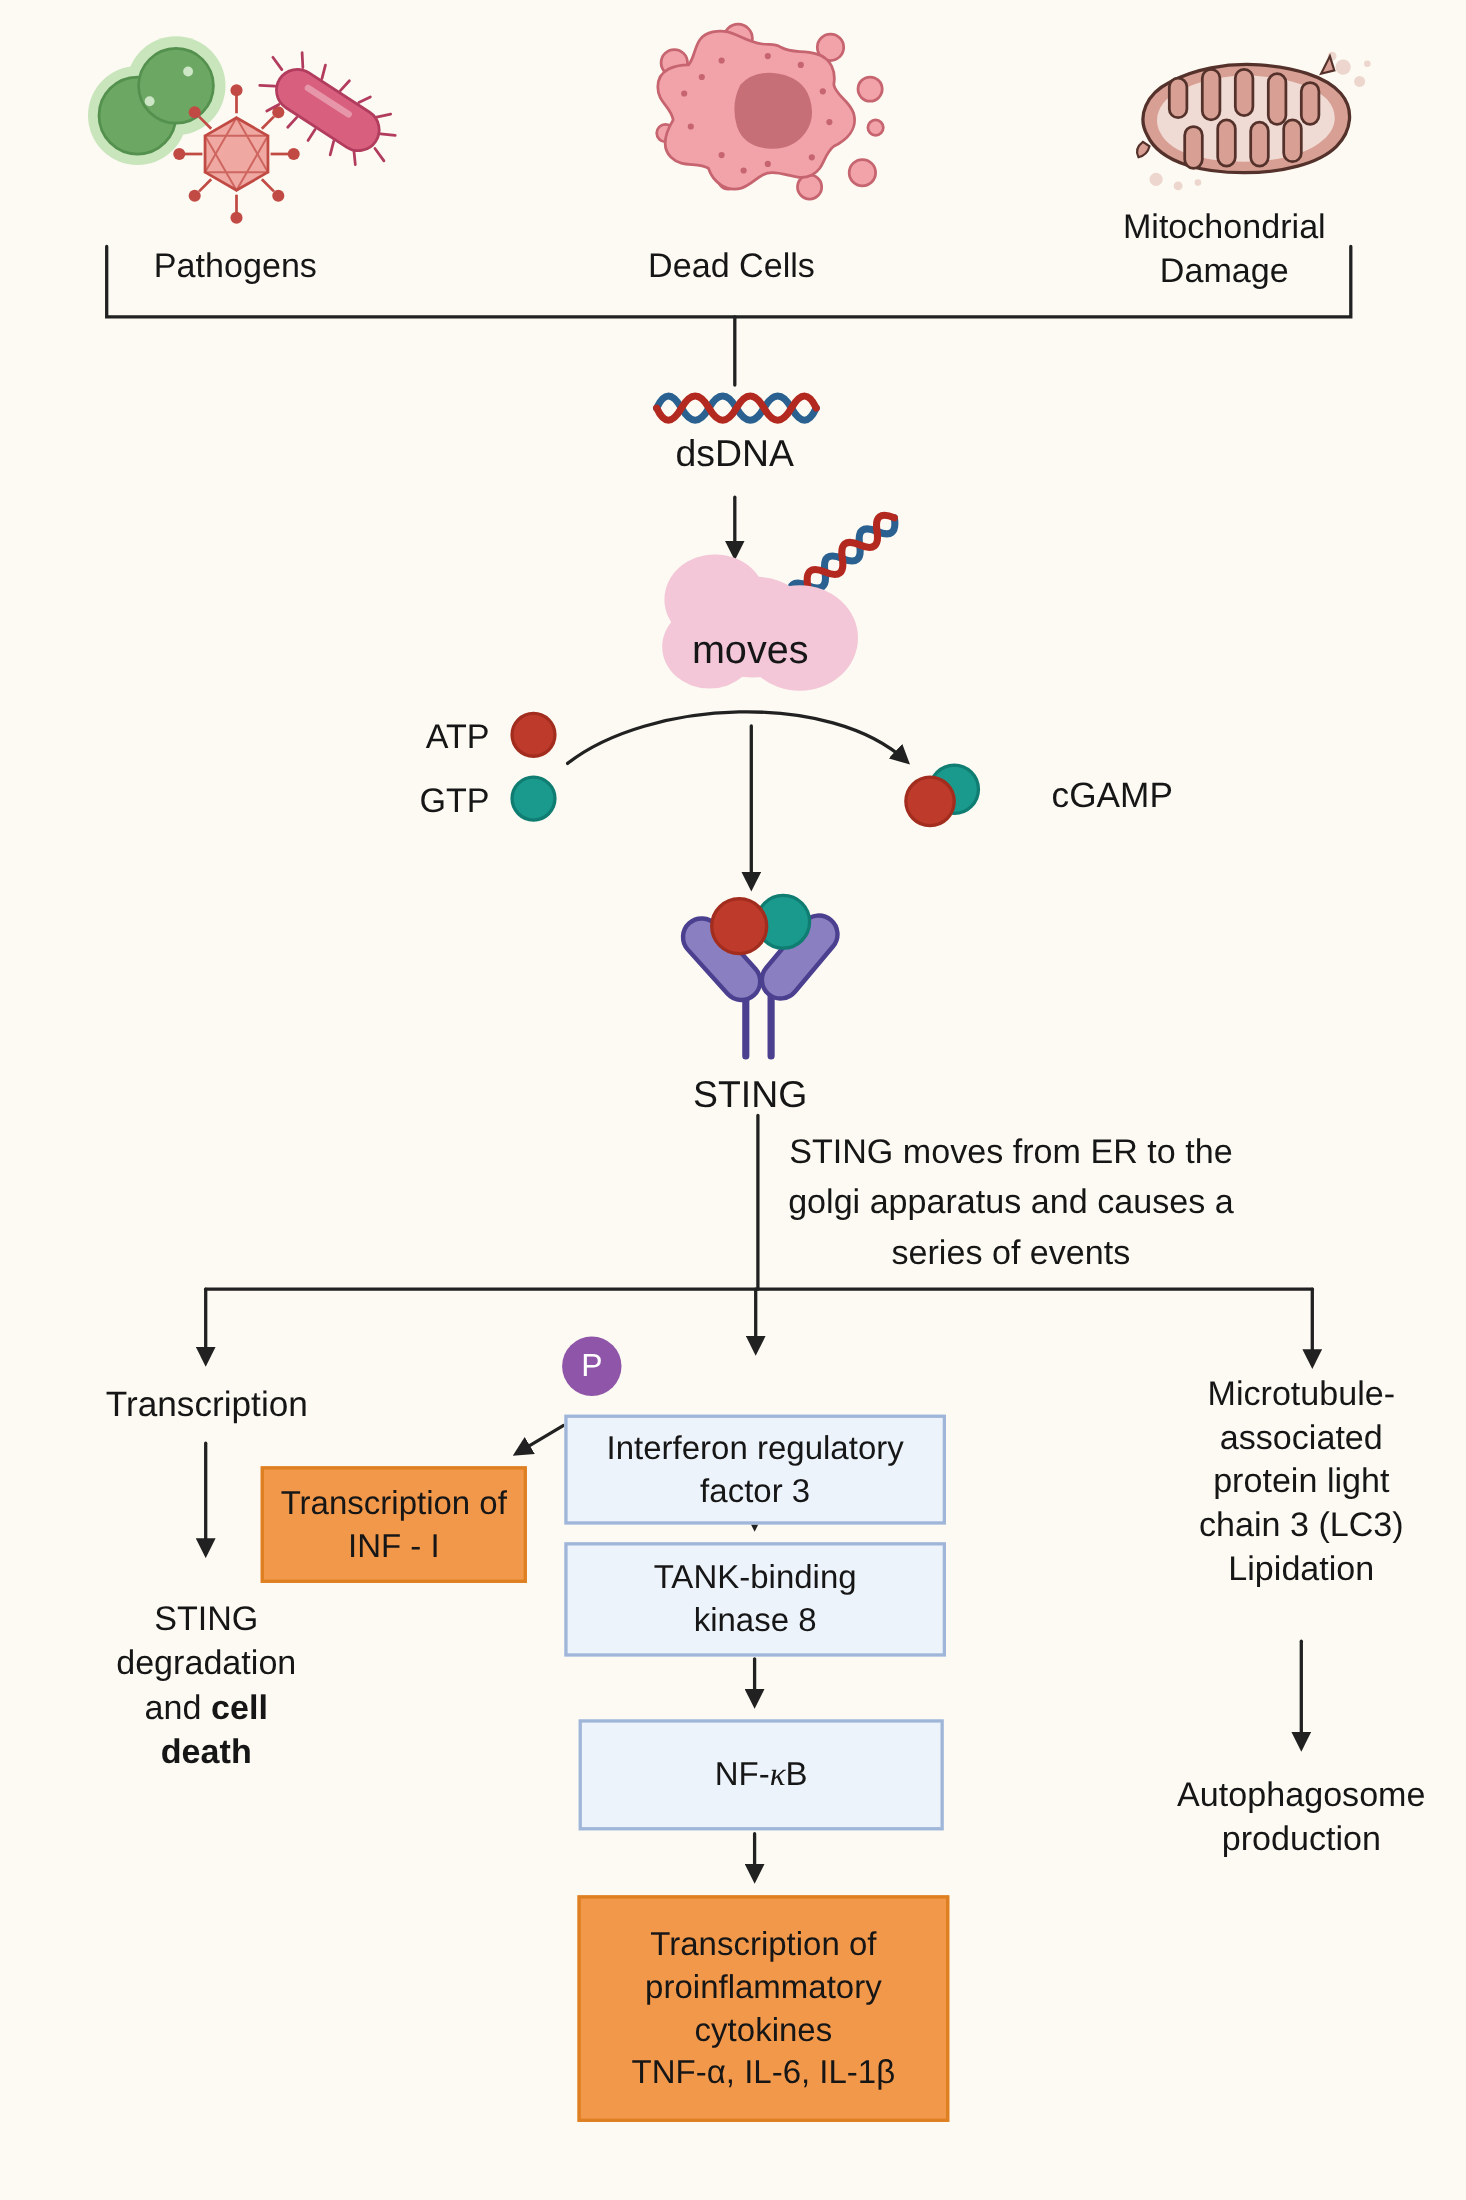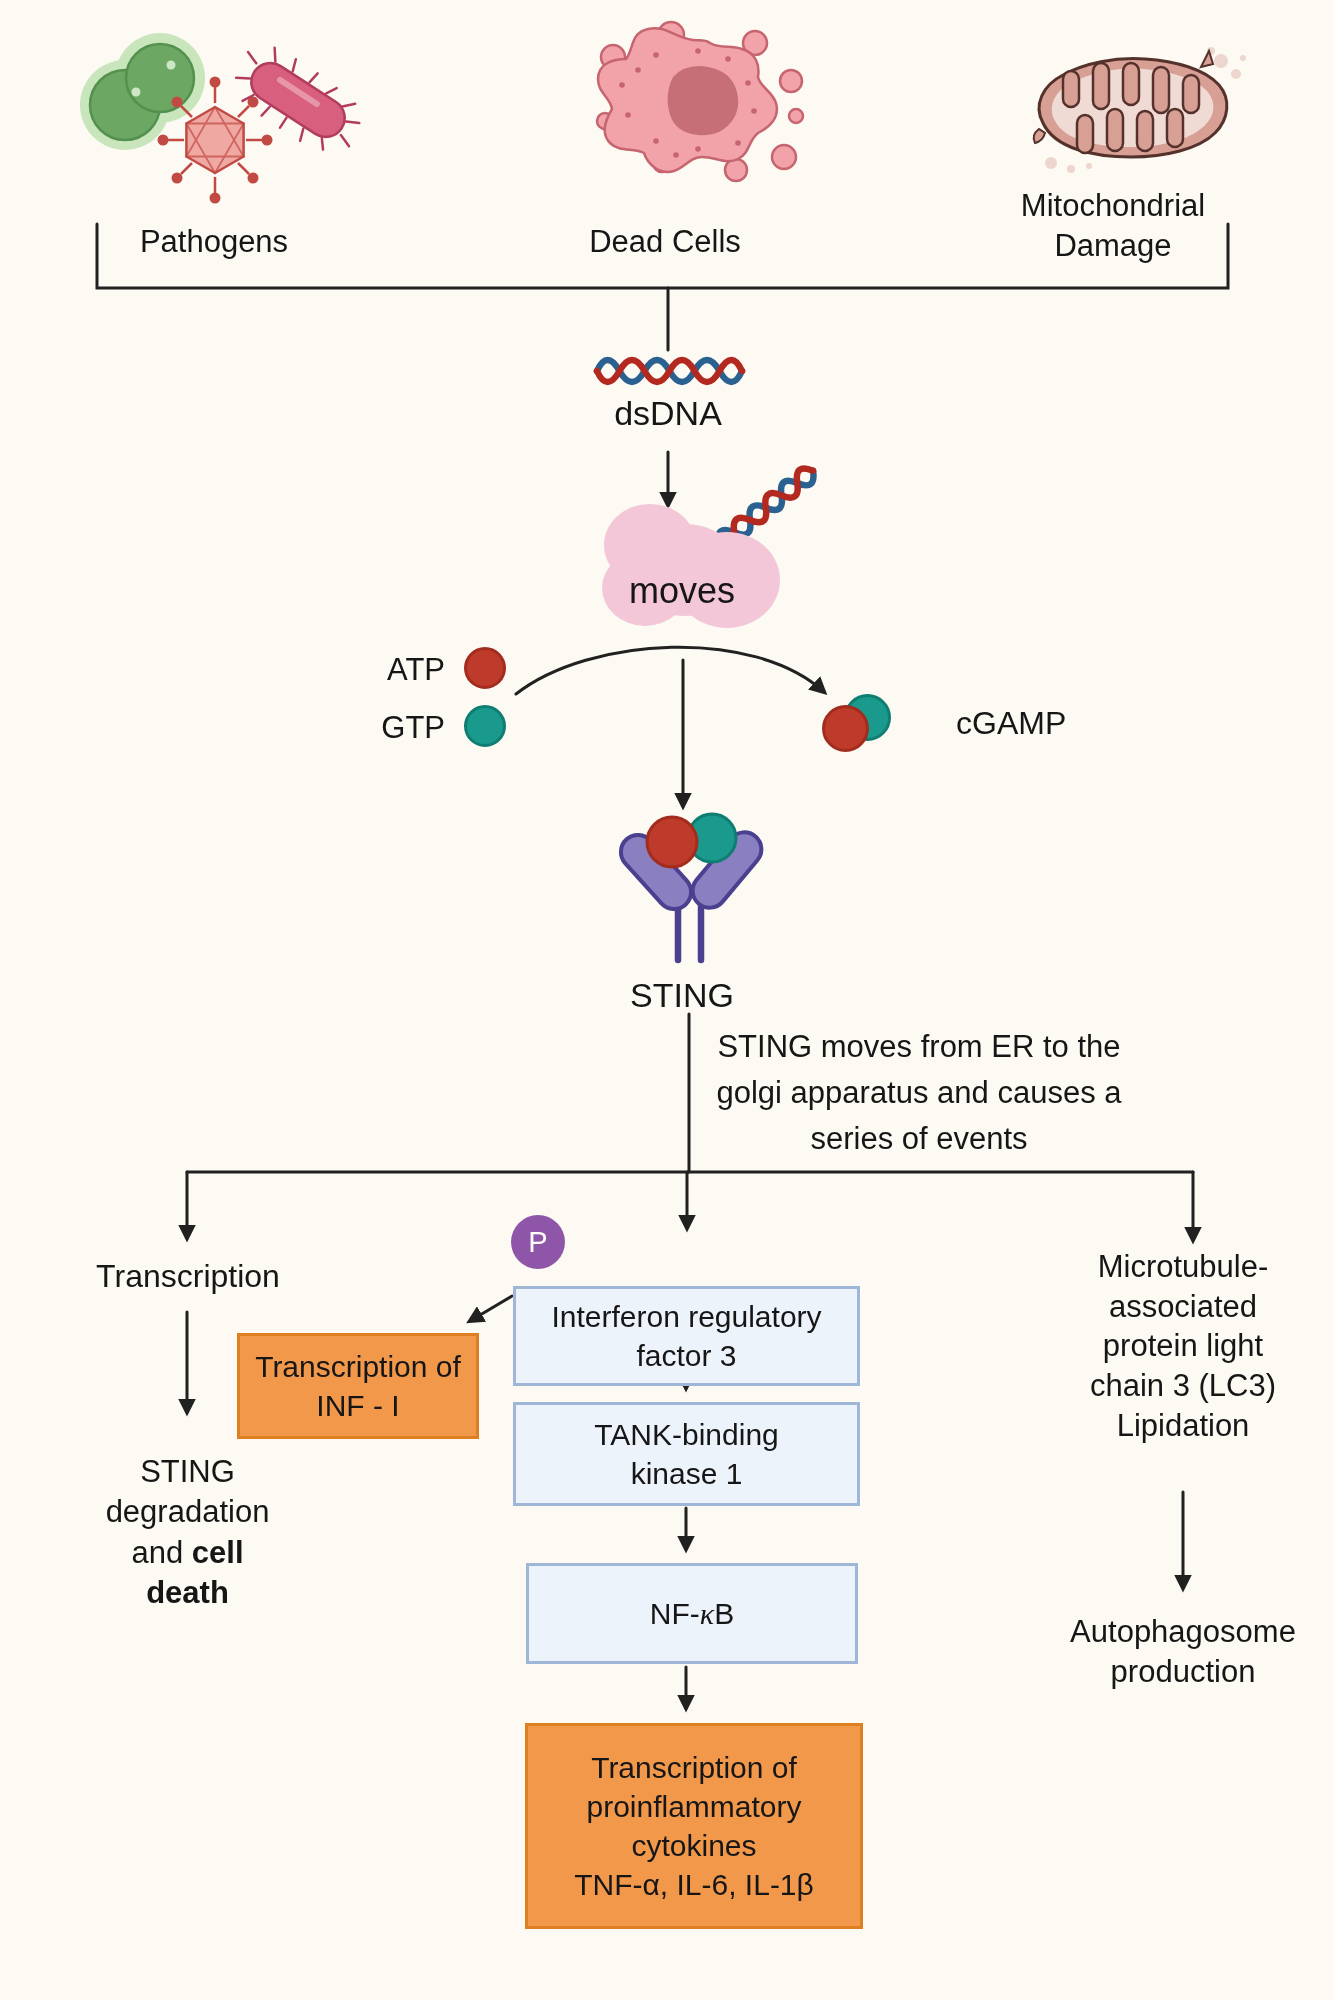--- a/index.html
+++ b/index.html
@@ -248,21 +248,21 @@
 
   <div class="box blue" style="left:513px;top:1243px;width:347px;height:100px;margin-top:43px;">
     <span style="max-width:310px;">Interferon regulatory factor 3</span>
   </div>
 
   <div class="box orange" style="left:237px;top:1333px;width:242px;height:106px;">
     <span style="max-width:220px;">Transcription of INF - I</span>
   </div>
 
   <div class="box blue" style="left:513px;top:1402px;width:347px;height:104px;">
-    <span style="max-width:245px;">TANK-binding kinase 1</span>
+    <span style="max-width:245px;">TANK-binding kinase 8</span>
   </div>
 
   <div class="box blue" style="left:526px;top:1563px;width:332px;height:101px;">
     <span><span>NF-</span><span class="kappa">κ</span><span>B</span></span>
   </div>
 
   <div class="box orange" style="left:525px;top:1723px;width:338px;height:206px;">
     <span style="max-width:265px;display:block;">Transcription of proinflammatory cytokines</span>
     <span>TNF-α, IL-6, IL-1β</span>
   </div>

